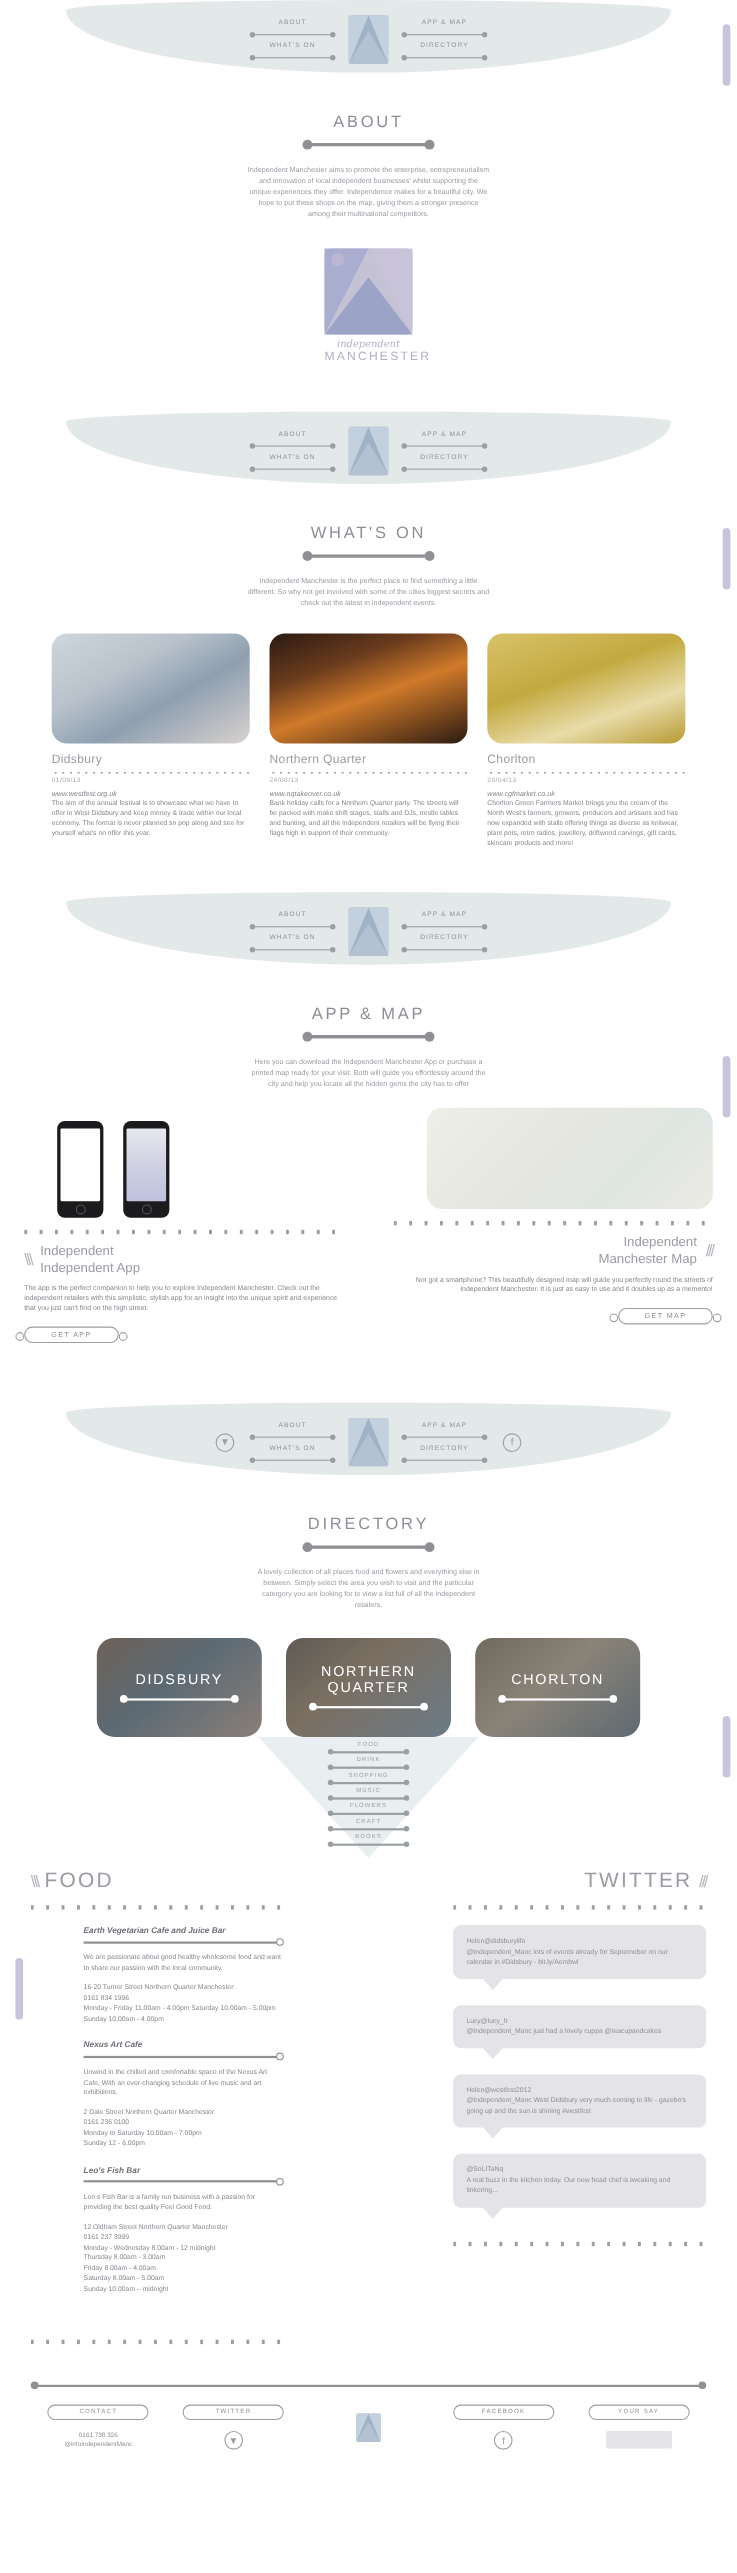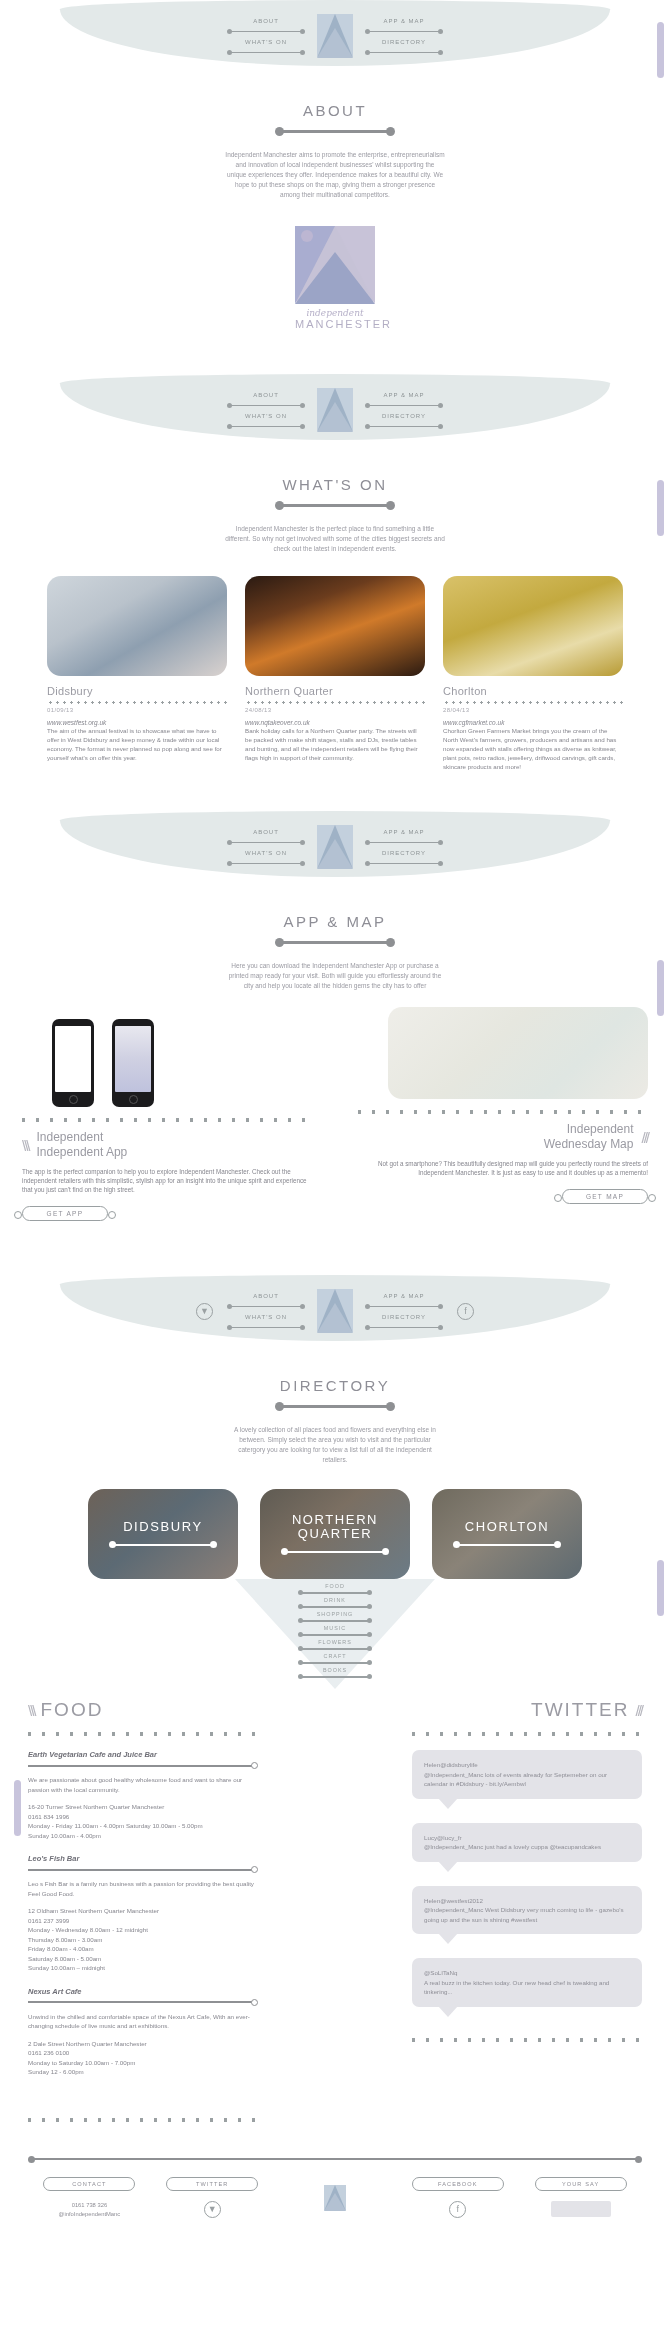--- a/index.html
+++ b/index.html
@@ -189,21 +189,21 @@
   .catrule { width: 74px; height: 5px; margin: 1px auto 2px; position: relative; }
   .catrule:before{content:"";position:absolute;left:2.5px;right:2.5px;top:2px;height:1.6px;background:#9aa0a2;}
   .catrule i{position:absolute;top:0;width:5px;height:5px;border-radius:50%;background:#9aa0a2;}
   .catrule i.l{left:0;} .catrule i.r{right:0;}
 
   
   .listings { display: flex; justify-content: space-between; padding: 10px 28px 0; }
   .lcol { width: 230px; }
   .col-head { display: flex; align-items: center; gap: 6px; }
   .col-head h2 { font-size: 19px; font-weight: 400; color: #9b9ba3; letter-spacing: 2px; }
-  .listing { margin-top: 14px; }
+  .listing { margin-top: 14px; margin-left: 48px; }
   .listing h4 { font-size: 7.5px; font-style: italic; font-weight: bold; color: #6f6f77; }
   .endrule { height: 7px; margin: 3px 0 6px; position: relative; }
   .endrule:before { content:""; position:absolute; left:0; right:4px; top:2.5px; height:2px; background:#8e9093; }
   .endrule i { position:absolute; right:0; top:0; width:7px;height:7px;border-radius:50%;
       border:1.7px solid #8e9093; background:#fff; }
   .listing p { font-size: 6.2px; line-height: 9.5px; color: #86868e; }
   .listing p.meta { margin-top: 8px; }
 
   .tweet { position: relative; margin-top: 14px; }
   .tweet .bubble {
@@ -433,21 +433,21 @@
       </div>
       <div class="block-body">The app is the perfect companion to help you to explore Independent Manchester. Check out the independent retailers with this simplistic, stylish app for an insight into the unique spirit and experience that you just can't find on the high street.</div>
       <div class="pillbtn">GET APP</div>
     </div>
     <div class="col" style="text-align:right">
       <div class="mapimg" style="margin-left:auto"></div>
       <div class="sqrule"></div>
       <div style="display:flex;align-items:center;gap:8px;justify-content:flex-end">
         <div>
           <div class="block-title">Independent</div>
-          <div class="block-title">Wednesday Map</div>
+          <div class="block-title">Manchester Map</div>
         </div>
         <span class="slashes">///</span>
       </div>
       <div class="block-body">Not got a smartphone? This beautifully designed map will guide you perfectly round the streets of Independent Manchester. It is just as easy to use and it doubles up as a memento!</div>
       <div class="pillbtn" style="margin-left:auto">GET MAP</div>
     </div>
   </div>
 
   <div class="navwrap" style="margin-top:54px">
     <div class="swoosh"></div>
@@ -583,44 +583,44 @@
         <div class="endrule">
             <i></i>
           </div>
         <p>We are passionate about good healthy wholesome food and want to share our passion with the local community.</p>
         <p class="meta" style="white-space:pre-line">16-20 Turner Street Northern Quarter Manchester
 0161 834 1996
 Monday - Friday 11.00am - 4.00pm Saturday 10.00am - 5.00pm
 Sunday 10.00am - 4.00pm</p>
       </div>
       <div class="listing">
+        <h4>Nexus Art Cafe</h4>
+        <div class="endrule">
+            <i></i>
+          </div>
+        <p>Unwind in the chilled and comfortable space of the Nexus Art Cafe, With an ever-changing schedule of live music and art exhibitions.</p>
+        <p class="meta" style="white-space:pre-line">2 Dale Street Northern Quarter Manchester
+0161 236 0100
+Monday to Saturday 10.00am - 7.00pm
+Sunday 12 - 6.00pm</p>
+      </div>
+      <div class="listing">
         <h4>Leo's Fish Bar</h4>
         <div class="endrule">
             <i></i>
           </div>
         <p>Leo s Fish Bar is a family run business with a passion for providing the best quality Feel Good Food.</p>
         <p class="meta" style="white-space:pre-line">12 Oldham Street Northern Quarter Manchester
 0161 237 3999
 Monday - Wednesday 8.00am - 12 midnight
 Thursday 8.00am - 3.00am
 Friday 8.00am - 4.00am
 Saturday 8.00am - 5.00am
 Sunday 10.00am – midnight</p>
       </div>
-      <div class="listing">
-        <h4>Nexus Art Cafe</h4>
-        <div class="endrule">
-            <i></i>
-          </div>
-        <p>Unwind in the chilled and comfortable space of the Nexus Art Cafe, With an ever-changing schedule of live music and art exhibitions.</p>
-        <p class="meta" style="white-space:pre-line">2 Dale Street Northern Quarter Manchester
-0161 236 0100
-Monday to Saturday 10.00am - 7.00pm
-Sunday 12 - 6.00pm</p>
-      </div>
       <div class="sqrule" style="margin-top:40px"></div>
     </div>
 
     <div class="lcol">
       <div class="col-head" style="justify-content:flex-end">
         <h2>TWITTER</h2>
         <span class="slashes">///</span>
       </div>
       <div class="sqrule"></div>
       <div class="tweet">

